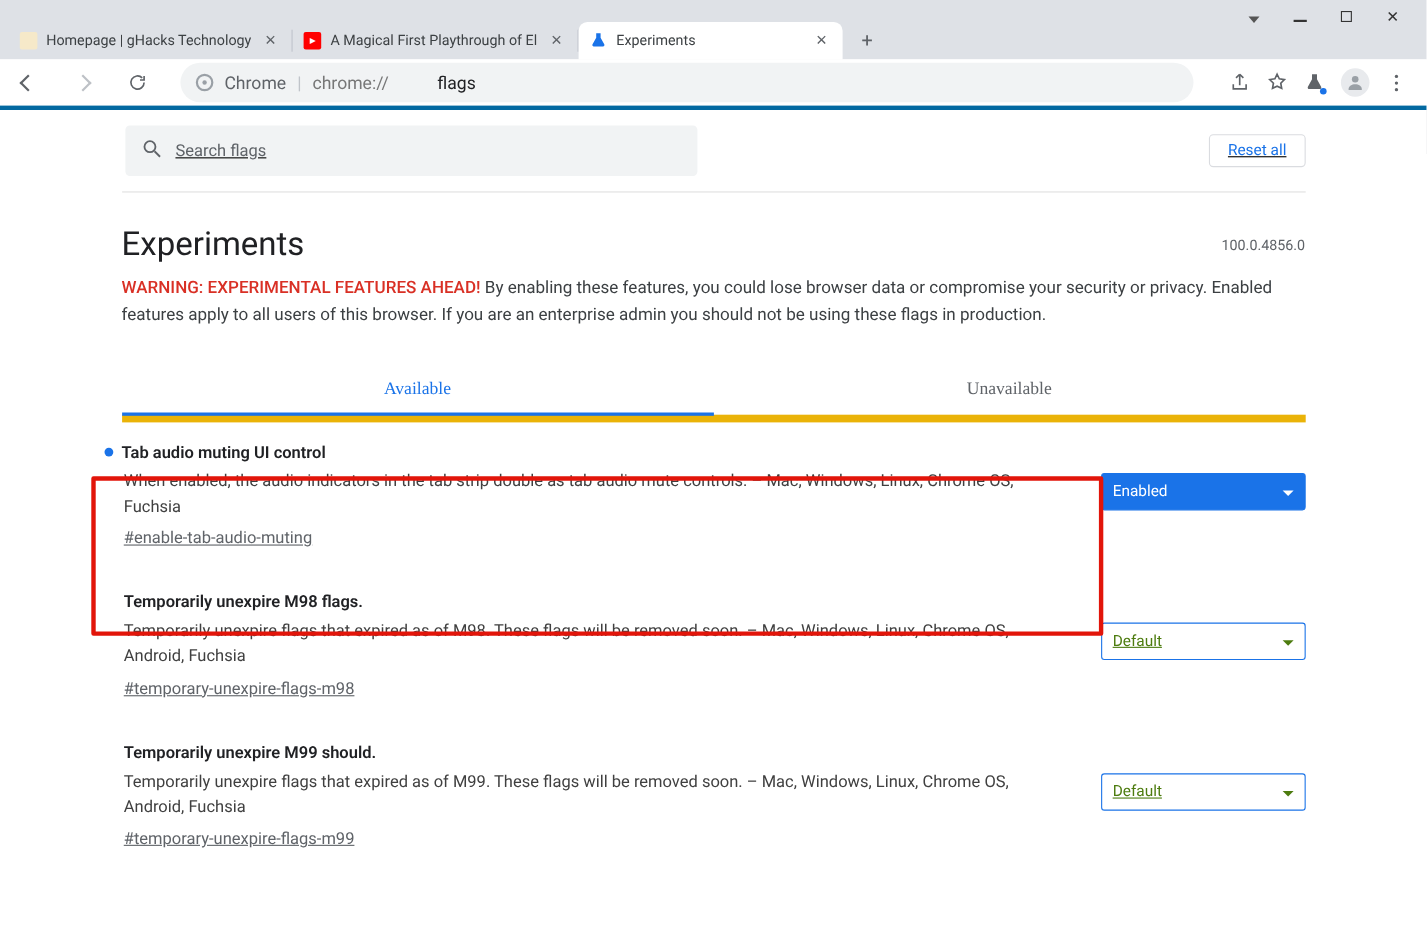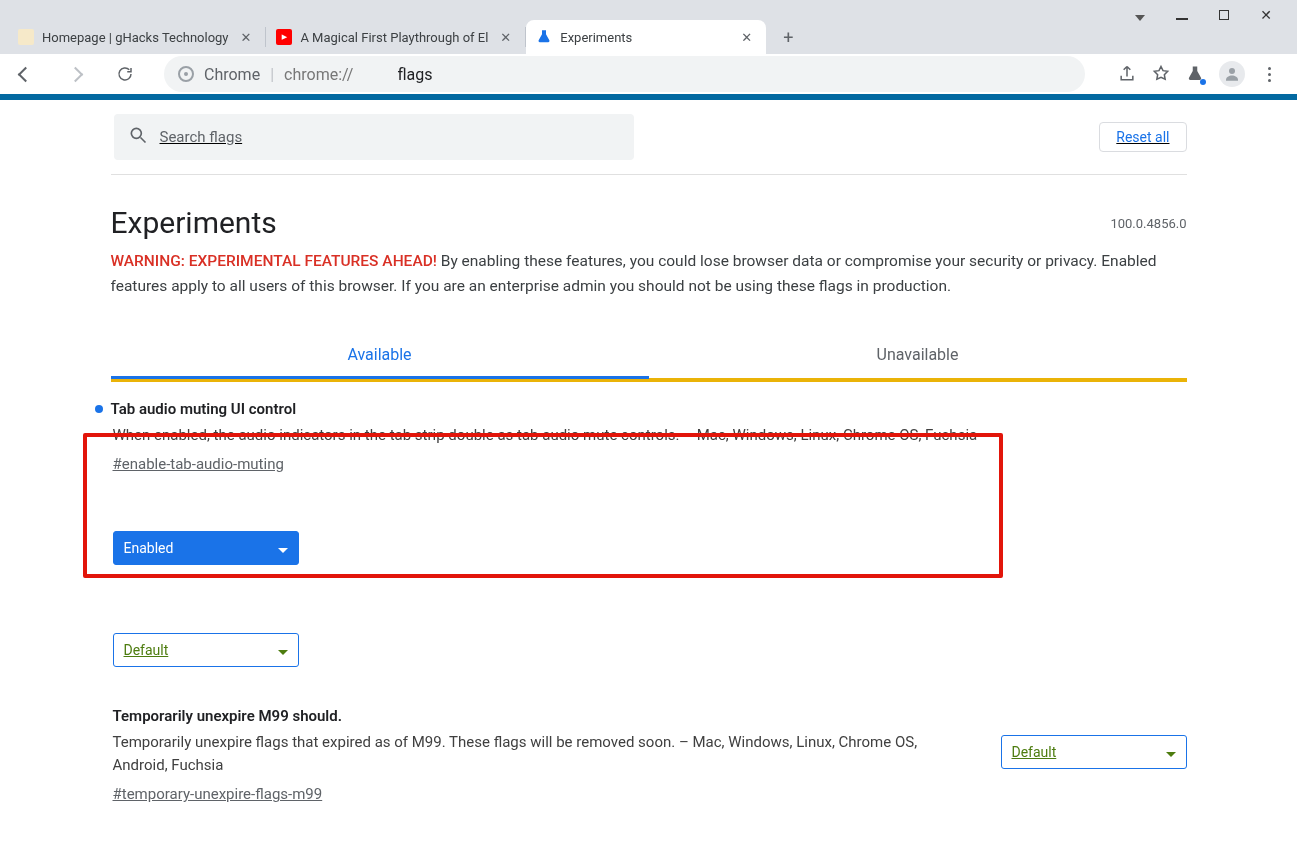--- a/index.html
+++ b/index.html
@@ -60,21 +60,21 @@
   .fav-g { background:#f6e9c9; }
   .fav-y { background:#f00; color:#fff; font-size:8px; display:flex;align-items:center;justify-content:center;}
   .fav-y::after { content:"▶"; font-size:7px;}
   .fav-flask svg { width:16px;height:16px; }
   .newtab { width:28px;height:28px;display:flex;align-items:center;justify-content:center;font-size:18px;color:#5f6368; margin-left:8px; margin-bottom:3px;}
 
   
   .toolbar {
     height: 46px;
     background: #fff;
-    border-bottom: 6px solid #0369a1;
+    border-bottom: 4px solid #0369a1;
     display: flex;
     align-items: center;
     padding: 0 8px;
     gap: 16px;
   }
   .nav-btn { width:34px;height:34px;display:flex;align-items:center;justify-content:center;color:#5f6368;border-radius:50%;}
   .nav-btn.disabled { color:#bdc1c6;}
   .nav-arrow-l::before{content:"";border-top:2px solid currentColor;border-left:2px solid currentColor;width:9px;height:9px;transform:rotate(-45deg);display:inline-block;}
   .nav-arrow-r::before{content:"";border-top:2px solid currentColor;border-right:2px solid currentColor;width:9px;height:9px;transform:rotate(45deg);display:inline-block;}
   .reload-ic svg{width:18px;height:18px;}
@@ -129,21 +129,21 @@
     height:30px;padding:0 16px;border:1px solid #dadce0;border-radius:4px;
     background:#fff;color:#1a73e8;font-size:14px;display:flex;align-items:center;
   }
   .hrline{height:1px;background:#e0e0e0;margin-bottom:30px;}
 
   h1.page-title{font-size:30px;font-weight:400;color:#202124;margin-top:10px;}
   .version{font-size:13px;color:#5f6368;text-align:right;margin-top:-24px;margin-bottom:18px;}
   .warning{font-size:15.5px;line-height:1.6;color:#3c4043;margin-bottom:34px;}
   .warning-red{color:#d93025;font-weight:500;}
 
-  .tabs{display:flex;border-bottom:4px solid #eab308;}
+  .tabs{display:flex;border-bottom:7px solid #eab308;font-family:Liberation Serif, serif;}
   .tabitem{flex:1;text-align:center;padding:12px 0 14px 0;font-size:16px;color:#5f6368;position:relative;}
   .tabitem.active{color:#1a73e8;}
   .tabitem.active::after{content:"";position:absolute;left:0;right:0;bottom:-1px;height:3px;background:#1a73e8;}
 
   .flag-card{
     padding:18px 0 22px 0;
     display:flex;
     gap:30px;
     align-items:flex-start;
   }
@@ -289,31 +289,34 @@
       <span class="warning-red">WARNING: EXPERIMENTAL FEATURES AHEAD!</span><span> By enabling these features, you could lose browser data or compromise your security or privacy. Enabled features apply to all users of this browser. If you are an enterprise admin you should not be using these flags in production.</span>
     </p>
 
     <div class="tabs">
       <div class="tabitem active"><span>Available</span></div>
       <div class="tabitem"><span>Unavailable</span></div>
     </div>
 
     <div id="flags-list" style="position:relative;padding-left:0;">
 
-    <div class="flag-card" style="padding-left: 2px; flex-direction: column;">
+    <div class="flag-card" style="padding-left: 2px;">
           <div class="flag-left"><div class="flag-title">
               <span class="blue-dot"></span>
               <span>Tab audio muting UI control</span>
             </div><div class="flag-desc">When enabled, the audio indicators in the tab strip double as tab audio mute controls. – Mac, Windows, Linux, Chrome OS, Fuchsia</div><a class="flag-hash">#enable-tab-audio-muting</a></div>
           <div class="flag-select sel-enabled">
             <span>Enabled</span>
             <span class="sel-chev"></span>
           </div>
         </div>
         <div class="flag-card" style="padding-left: 2px;">
+          <div class="flag-left"><div class="flag-title">
+              <span>Temporarily unexpire M98 flags.</span>
+            </div><div class="flag-desc">Temporarily unexpire flags that expired as of M98. These flags will be removed soon. – Mac, Windows, Linux, Chrome OS, Android, Fuchsia</div><a class="flag-hash">#temporary-unexpire-flags-m98</a></div>
           <div class="flag-select sel-default">
             <span>Default</span>
             <span class="sel-chev"></span>
           </div>
         </div>
         <div class="flag-card" style="padding-left: 2px;">
           <div class="flag-left"><div class="flag-title">
               <span>Temporarily unexpire M99 should.</span>
             </div><div class="flag-desc">Temporarily unexpire flags that expired as of M99. These flags will be removed soon. – Mac, Windows, Linux, Chrome OS, Android, Fuchsia</div><a class="flag-hash">#temporary-unexpire-flags-m99</a></div>
           <div class="flag-select sel-default">

